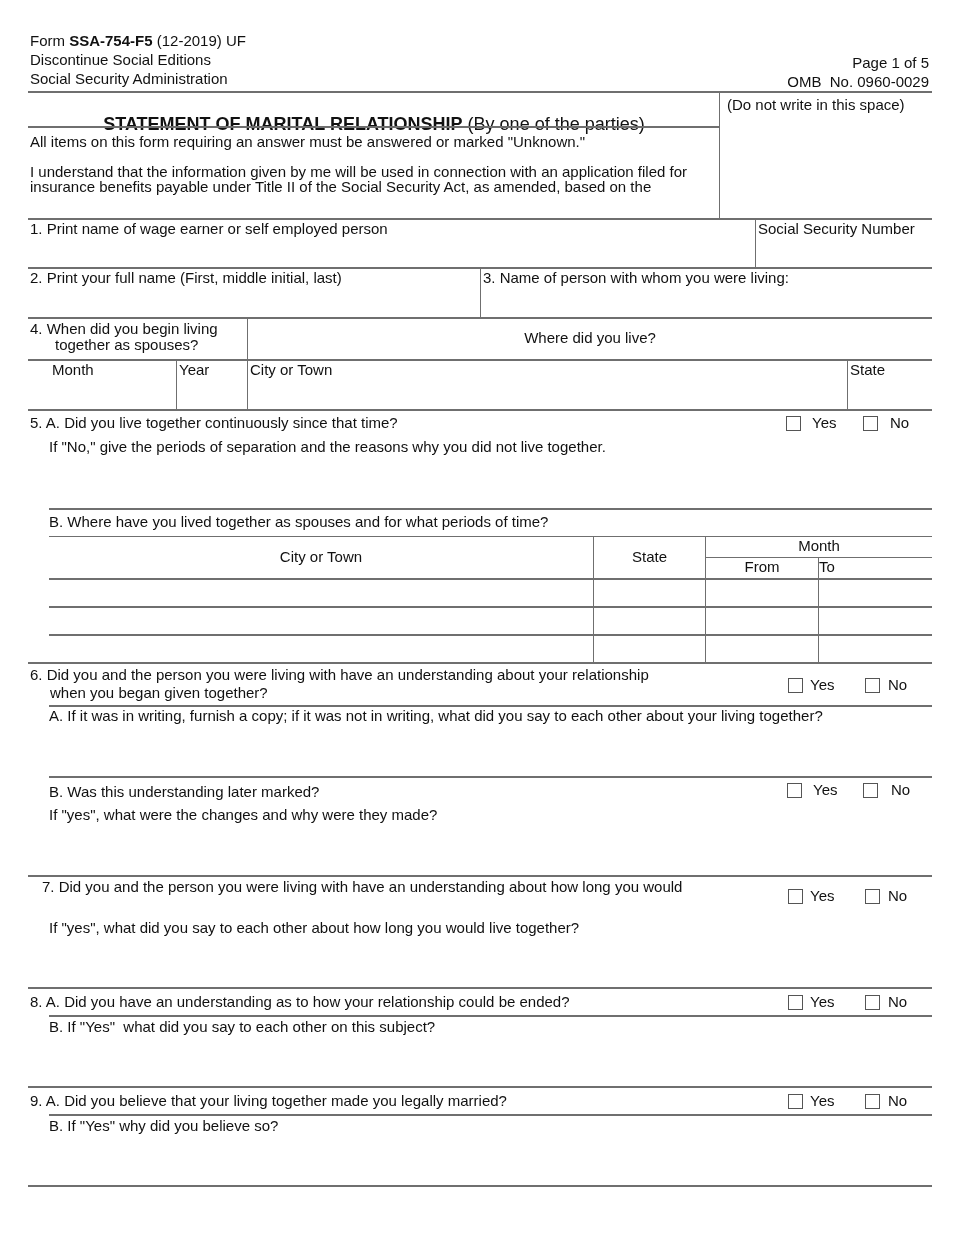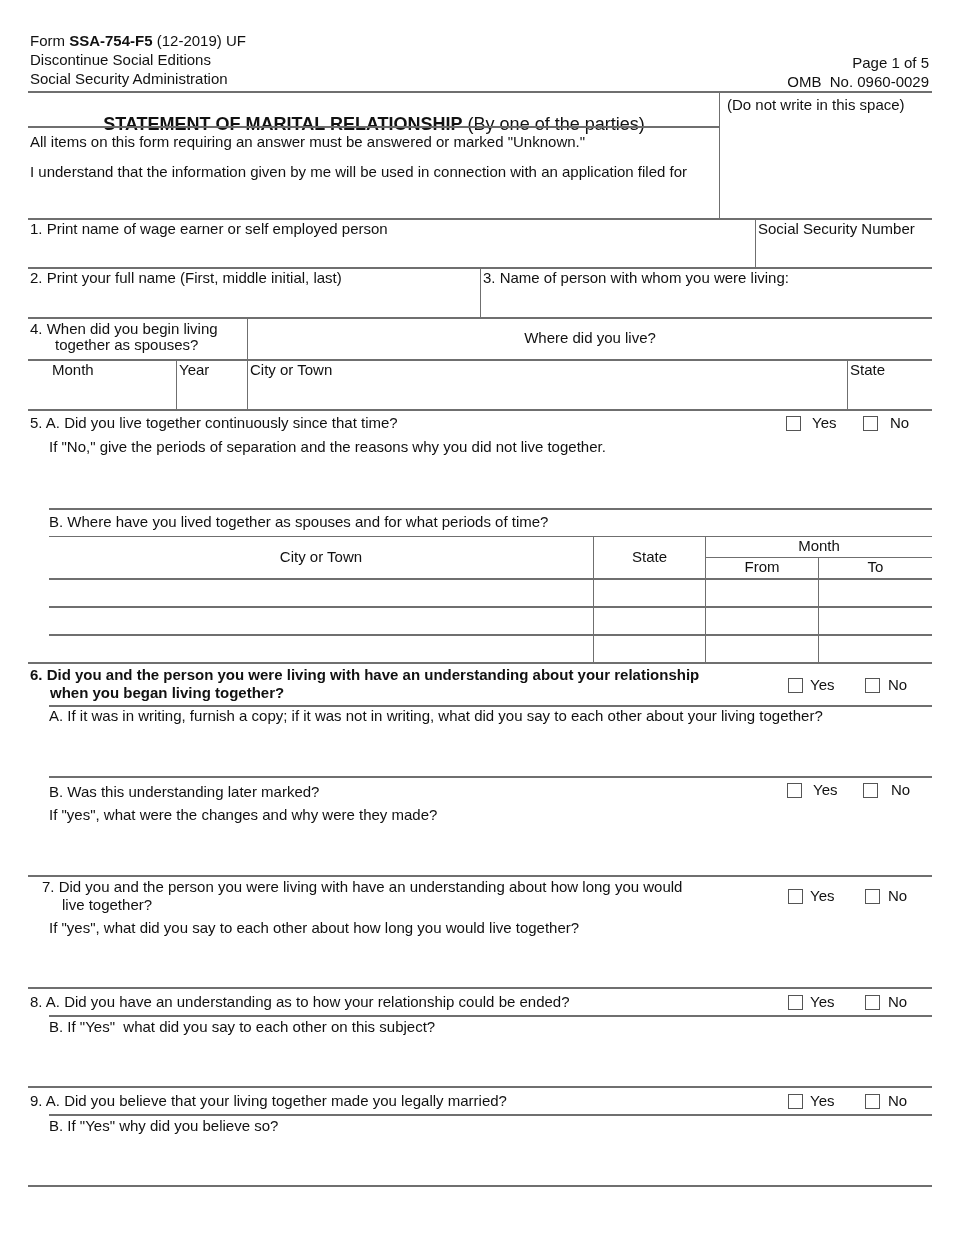--- a/index.html
+++ b/index.html
@@ -26,20 +26,21 @@
 <div class="hline" style="left:28px;width:904px;top:91px;"></div>
 
 <div class="abs" style="left:28px;width:692px;top:98px;text-align:center;font-size:18px;margin-top:16px;"><b>STATEMENT OF MARITAL RELATIONSHIP</b><span> (By one of the parties)</span></div>
 <div class="vline" style="left:719px;top:92px;height:126px;"></div>
 <div class="abs" style="left:727px;top:96px;">(Do not write in this space)</div>
 <div class="hline" style="left:28px;width:692px;top:126px;"></div>
 
 <div class="abs" style="left:30px;top:133px;">All items on this form requiring an answer must be answered or marked "Unknown."</div>
 <div class="abs" style="left:30px;top:164px;line-height:15px;">
   <div>I understand that the information given by me will be used in connection with an application filed for</div>
+  <div>insurance benefits payable under Title II of the Social Security Act, as amended, based on the</div>
 </div>
 
 <div class="hline" style="left:28px;width:904px;top:218px;"></div>
 
 <div class="abs" style="left:30px;top:220px;">1. Print name of wage earner or self employed person</div>
 <div class="vline" style="left:755px;top:219px;height:48px;"></div>
 <div class="abs" style="left:758px;top:220px;">Social Security Number</div>
 <input class="field" style="left: 30px; top: 240px; width: 720px; height: 24px;" value="">
 <input class="field" style="left: 758px; top: 240px; width: 170px; height: 24px;" value="">
 <div class="hline" style="left:28px;width:904px;top:267px;"></div>
@@ -82,65 +83,64 @@
 
 <div class="hline thin" style="left:49px;width:883px;top:536px;"></div>
 <div class="abs" style="left:49px;width:544px;top:548px;text-align:center;">City or Town</div>
 <div class="vline" style="left:593px;top:537px;height:126px;"></div>
 <div class="abs" style="left:594px;width:111px;top:548px;text-align:center;">State</div>
 <div class="vline" style="left:705px;top:537px;height:126px;"></div>
 <div class="abs" style="left:706px;width:226px;top:537px;text-align:center;">Month</div>
 <div class="hline thin" style="left:706px;width:226px;top:557px;"></div>
 <div class="abs" style="left:706px;width:112px;top:558px;text-align:center;">From</div>
 <div class="vline" style="left:818px;top:558px;height:105px;"></div>
-<div class="abs" style="left:819px;width:113px;top:558px;text-align:center;">To</div>
+<div class="abs" style="left:819px;width:113px;top:558px;text-align:left;">To</div>
 <div class="hline" style="left:49px;width:883px;top:578px;"></div>
 
 <input class="field" style="left: 52px; top: 582px; width: 537px; height: 22px;" value="">
 <input class="field" style="left: 597px; top: 582px; width: 104px; height: 22px;" value="">
 <input class="field" style="left: 709px; top: 582px; width: 105px; height: 22px;" value="">
 <input class="field" style="left: 822px; top: 582px; width: 106px; height: 22px;" value="">
 <div class="hline" style="left:49px;width:883px;top:606px;"></div>
 
 <input class="field" style="left: 52px; top: 610px; width: 537px; height: 22px;" value="">
 <input class="field" style="left: 597px; top: 610px; width: 104px; height: 22px;" value="">
 <input class="field" style="left: 709px; top: 610px; width: 105px; height: 22px;" value="">
 <input class="field" style="left: 822px; top: 610px; width: 106px; height: 22px;" value="">
 <div class="hline" style="left:49px;width:883px;top:634px;"></div>
 
 <input class="field" style="left: 52px; top: 638px; width: 537px; height: 22px;" value="">
 <input class="field" style="left: 597px; top: 638px; width: 104px; height: 22px;" value="">
 <input class="field" style="left: 709px; top: 638px; width: 105px; height: 22px;" value="">
 <input class="field" style="left: 822px; top: 638px; width: 106px; height: 22px;" value="">
 <div class="hline" style="left:28px;width:904px;top:662px;"></div>
 
-<div class="abs" style="left:30px;top:666px;line-height:18px;font-weight:bold;">
+<div class="abs" style="left:30px;top:666px;line-height:18px;">
   <div>6. Did you and the person you were living with have an understanding about your relationship</div>
-  <div style="padding-left:20px;">when you began living together?</div>
+  <div style="padding-left:20px;">when you began given together?</div>
 </div>
 <div class="cb" style="left:788px;top:678px;"></div>
 <div class="cb-label" style="left:810px;top:676px;">Yes</div>
 <div class="cb" style="left:865px;top:678px;"></div>
 <div class="cb-label" style="left:888px;top:676px;">No</div>
 <div class="hline" style="left:49px;width:883px;top:705px;"></div>
 <div class="abs" style="left:49px;top:707px;">A. If it was in writing, furnish a copy; if it was not in writing, what did you say to each other about your living together?</div>
 <textarea class="field" style="left: 49px; top: 728px; width: 880px; height: 44px; resize: none;"></textarea>
 <div class="hline" style="left:49px;width:883px;top:776px;"></div>
 <div class="abs" style="left:49px;top:783px;">B. Was this understanding later marked?</div>
 <div class="cb" style="left:787px;top:783px;"></div>
 <div class="cb-label" style="left:813px;top:781px;">Yes</div>
 <div class="cb" style="left:863px;top:783px;"></div>
 <div class="cb-label" style="left:891px;top:781px;">No</div>
 <div class="abs" style="left:49px;top:806px;">If "yes", what were the changes and why were they made?</div>
 <textarea class="field" style="left: 49px; top: 828px; width: 880px; height: 44px; resize: none;"></textarea>
 <div class="hline" style="left:28px;width:904px;top:875px;"></div>
 
 <div class="abs" style="left:30px;top:878px;line-height:18px;margin-left:12px;">
   <div>7. Did you and the person you were living with have an understanding about how long you would</div>
-  <div style="padding-left:20px;">live together?</div>
 </div>
 <div class="cb" style="left:788px;top:889px;"></div>
 <div class="cb-label" style="left:810px;top:887px;">Yes</div>
 <div class="cb" style="left:865px;top:889px;"></div>
 <div class="cb-label" style="left:888px;top:887px;">No</div>
 <div class="abs" style="left:49px;top:919px;">If "yes", what did you say to each other about how long you would live together?</div>
 <textarea class="field" style="left: 49px; top: 940px; width: 880px; height: 44px; resize: none;"></textarea>
 <div class="hline" style="left:28px;width:904px;top:987px;"></div>
 
 <div class="abs" style="left:30px;top:993px;">8. A. Did you have an understanding as to how your relationship could be ended?</div>

